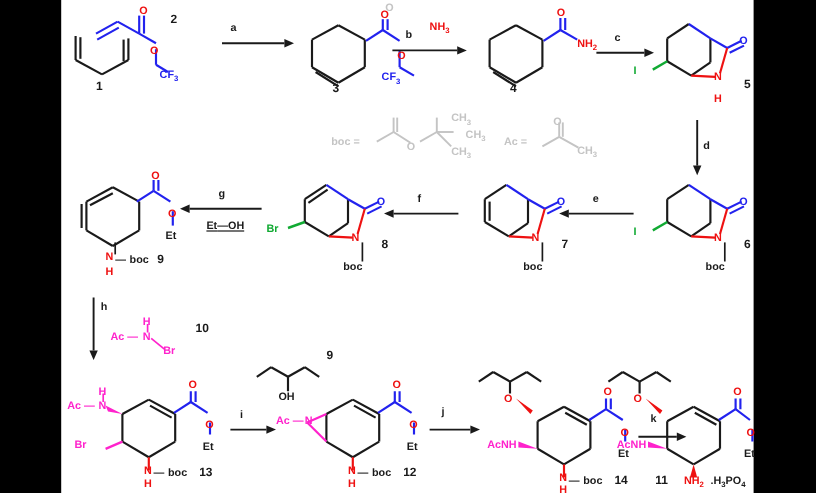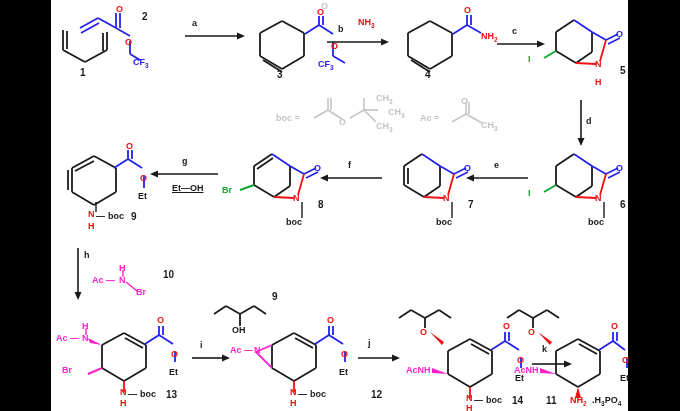--- a/index.html
+++ b/index.html
@@ -538,21 +538,21 @@
   <div class="lbl red" style="left:327px;top:316px;">O</div>
   <div class="lbl red" style="left:341px;top:350px;">O</div>
   <div class="lbl black" style="left:339px;top:368px;">Et</div>
   <div class="lbl magenta" style="left:230px;top:346px;">Ac</div>
   <div class="lbl magenta" style="left:244px;top:346px;"><span>—</span></div>
   <div class="lbl magenta" style="left:254px;top:346px;">N</div>
   <div class="lbl red" style="left:290px;top:388px;">N</div>
   <div class="lbl red" style="left:290px;top:399px;">H</div>
   <div class="lbl black" style="left:298px;top:390px;"><span>—</span></div>
   <div class="lbl black" style="left:310px;top:390px;">boc</div>
-  <div class="lbl num black" style="left:336px;top:390px;margin-left:35px;">12</div>
+  <div class="lbl num black" style="left:336px;top:390px;">12</div>
 
   <div class="node" style="left:358px;top:352px;">
     <svg width="42" height="12" viewBox="0 0 42 12">
       <line x1="0" y1="6" x2="34" y2="6" stroke="#1a1a1a" stroke-width="1.6"></line>
       <polygon points="34,2.5 42,6 34,9.5" fill="#1a1a1a"></polygon>
     </svg>
   </div>
   <div class="rxn" style="left:368px;top:338px;">j</div>
 
   <div class="node" style="left:397px;top:302px;">

